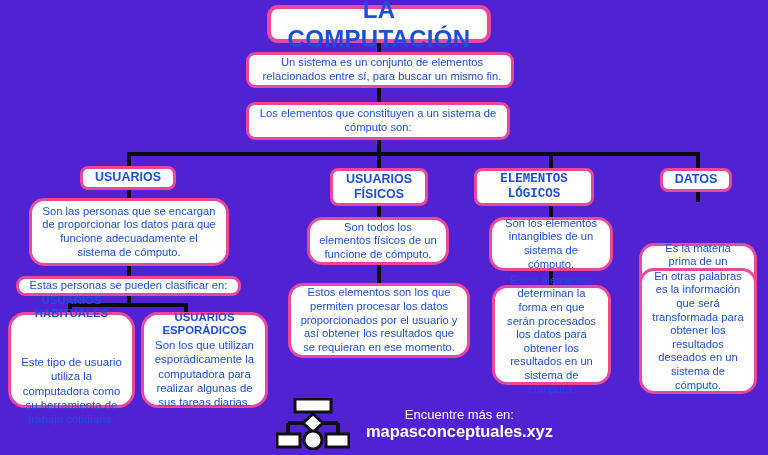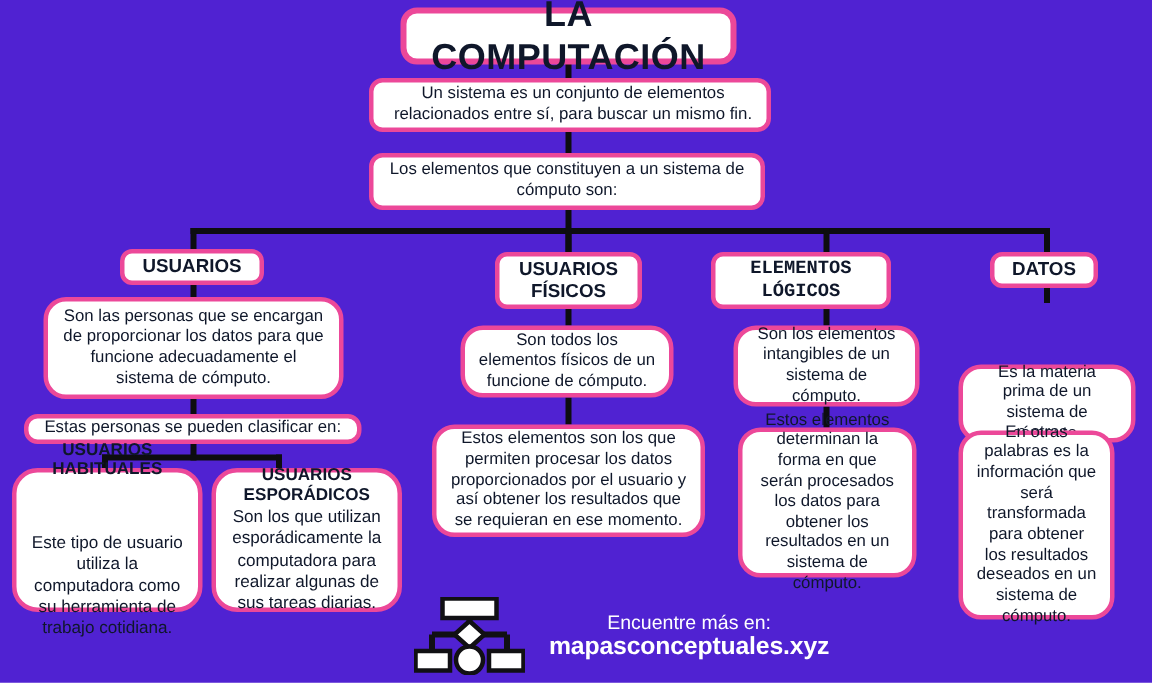--- a/index.html
+++ b/index.html
@@ -26,21 +26,21 @@
     background: #0d0d10;
     z-index: 1;
   }
 
   
   .node {
     position: absolute;
     box-sizing: border-box;
     background: #ffffff;
     border: 3px solid #ec4899;
-    color: #0f172a;
+    color: #1d4ed8;
     display: flex;
     align-items: center;
     justify-content: center;
     text-align: center;
     z-index: 3;
     line-height: 1.22;
   }
 
   .title-node {
     border-radius: 11px;
@@ -186,21 +186,21 @@
   <div class="node cat-node" style="left:474px; top:168px; width:120px; height:38px;font-family:Liberation Mono, monospace;">ELEMENTOS LÓGICOS</div>
 
   <div class="node desc-node" style="left:489px; top:217px; width:124px; height:54px;">Son los elementos intangibles de un sistema de cómputo.</div>
 
   <div class="node desc-node" style="left:492px; top:285px; width:119px; height:100px;">Estos elementos determinan la forma en que serán procesados los datos para obtener los resultados en un sistema de cómputo.</div>
 
   <div class="node cat-node" style="left:660px; top:168px; width:72px; height:24px;">DATOS</div>
 
   <div class="node desc-node" style="left:639px; top:202px; width:118px; height:52px;margin-top:41px;">Es la materia prima de un sistema de cómputo.</div>
 
-  <div class="node desc-node" style="left:639px; top:268px; width:104px; height:126px;margin-top:19px;">En otras palabras es la  información que será transformada para obtener los resultados deseados en un sistema de cómputo.</div>
+  <div class="node desc-node" style="left:639px; top:268px; width:118px; height:126px;">En otras palabras es la  información que será transformada para obtener los resultados deseados en un sistema de cómputo.</div>
 
   <div id="footer">
     <svg id="brand-logo" viewBox="0 0 74 52">
       <rect x="19" y="1" width="36" height="13" fill="#ffffff" stroke="#111014" stroke-width="3"></rect>
       <rect x="1" y="36" width="23" height="13" fill="#ffffff" stroke="#111014" stroke-width="3"></rect>
       <rect x="50" y="36" width="23" height="13" fill="#ffffff" stroke="#111014" stroke-width="3"></rect>
       <path d="M12 25 L62 25" stroke="#111014" stroke-width="4" fill="none"></path>
       <path d="M12 25 L12 37" stroke="#111014" stroke-width="4" fill="none"></path>
       <path d="M62 25 L62 37" stroke="#111014" stroke-width="4" fill="none"></path>
       <path d="M37 14 L37 20" stroke="#111014" stroke-width="4" fill="none"></path>

